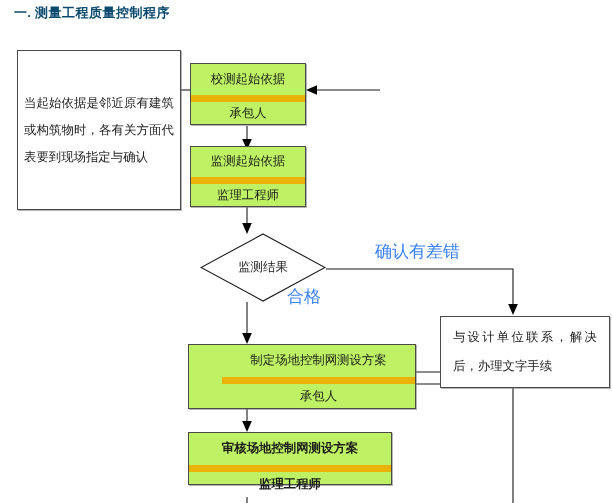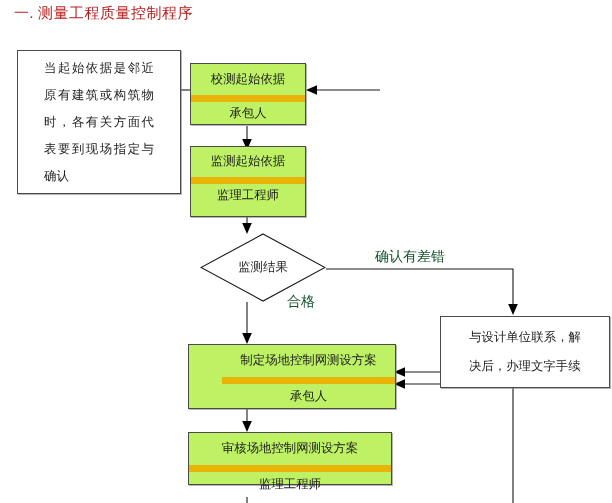--- a/index.html
+++ b/index.html
@@ -8,22 +8,22 @@
     background:#ffffff;
     font-family:"Liberation Serif","DejaVu Serif",serif;
     color:#111;
     overflow:hidden;
   }
   #root{position:relative;width:612px;height:503px;}
 
   
   .title{
     position:absolute;left:14px;top:4px;
-    font-size:15px;font-weight:400;letter-spacing:.5px;
-    color:#b91c1c;white-space:nowrap;
+    font-size:13px;font-weight:700;letter-spacing:.5px;
+    color:#0c4a6e;white-space:nowrap;
   }
 
   
   .node{
     position:absolute;
     border:1px solid #4a4a4a;
     background:#bef264;
     box-sizing:border-box;
     box-shadow:1px 1px 0 rgba(120,120,120,.55);
   }
@@ -52,21 +52,21 @@
   
   .diamond-wrap{position:absolute;font-family:Liberation Mono, monospace;}
   .diamond-label{
     position:absolute;left:0;top:0;width:100%;height:100%;
     display:flex;align-items:center;justify-content:center;
     font-size:12.4px;color:#1c1c1c;pointer-events:none;
   }
 
   
   .edge-label{
-    position:absolute;font-size:14px;color:#14532d;white-space:nowrap;margin-top:8px;
+    position:absolute;font-size:17px;color:#3b82f6;white-space:nowrap;
   }
 
   
   svg.links{position:absolute;left:0;top:0;width:612px;height:503px;overflow:visible;}
   svg.links line, svg.links path, svg.links polyline{
     stroke:#1a1a1a;stroke-width:1.1;fill:none;
   }
   svg.links polygon.head{fill:#000;stroke:none;}
   svg.diamond-svg polygon{fill:#fff;stroke:#1a1a1a;stroke-width:1.1;}
 </style>
@@ -102,52 +102,52 @@
 
     <polyline points="513,503 513,384 404,384"></polyline>
     <polygon class="head" points="394,384 405,379.2 405,388.8"></polygon>
 
     <line x1="247" y1="409" x2="247" y2="424"></line>
     <polygon class="head" points="247,432 242.2,421 251.8,421"></polygon>
 
     <line x1="247" y1="497" x2="247" y2="503"></line>
   </svg>
 
-  <div class="note" style="left:17px;top:50px;width:164px;height:144px;padding:8px 26px;">
+  <div class="note" style="left:17px;top:50px;width:164px;height:160px;padding:8px 6px;">
     <span style="line-height:27px;text-align:justify;">当起始依据是邻近原有建筑或构筑物时，各有关方面代表要到现场指定与确认</span>
   </div>
 
   <div class="node" style="left:190px;top:63px;width:116px;height:62px;">
     <div class="cell" style="height:31px;">校测起始依据</div>
     <div class="cell divider" style="height:30px;">承包人</div>
   </div>
 
 
-  <div class="node" style="left:190px;top:146px;width:116px;height:71px;">
+  <div class="node" style="left:190px;top:146px;width:116px;height:61px;">
     <div class="cell" style="height:30px;">监测起始依据</div>
     <div class="cell divider" style="height:30px;">监理工程师</div>
   </div>
 
   <div class="diamond-wrap" style="left:200px;top:233px;width:126px;height:69px;">
     <svg class="diamond-svg" width="126" height="69" viewBox="0 0 126 69">
       <polygon points="63,1 125,34.5 63,68 1,34.5"></polygon>
     </svg>
     <div class="diamond-label">监测结果</div>
   </div>
 
   <div class="edge-label" style="left:375px;top:240px;">确认有差错</div>
   <div class="edge-label" style="left:287px;top:285px;">合格</div>
 
-  <div class="note" style="left:440px;top:316px;width:170px;height:72px;padding:6px 28px;">
+  <div class="note" style="left:440px;top:316px;width:170px;height:72px;padding:6px 12px;">
     <span style="line-height:29px;text-align:justify;">与设计单位联系，解决后，办理文字手续</span>
   </div>
 
-  <div class="node" style="left:188px;top:344px;width:208px;height:65px;padding-left:33px;">
+  <div class="node" style="left:188px;top:344px;width:228px;height:65px;padding-left:33px;">
     <div class="cell" style="height:32px;">制定场地控制网测设方案</div>
     <div class="cell divider" style="height:32px;">承包人</div>
   </div>
 
-  <div class="node" style="left:188px;top:432px;width:204px;height:53px;">
+  <div class="node" style="left:188px;top:432px;width:204px;height:53px;font-weight:bold;">
     <div class="cell" style="height:32px;">审核场地控制网测设方案</div>
     <div class="cell divider" style="height:32px;">监理工程师</div>
   </div>
 
 </div>
 
 </body></html>

